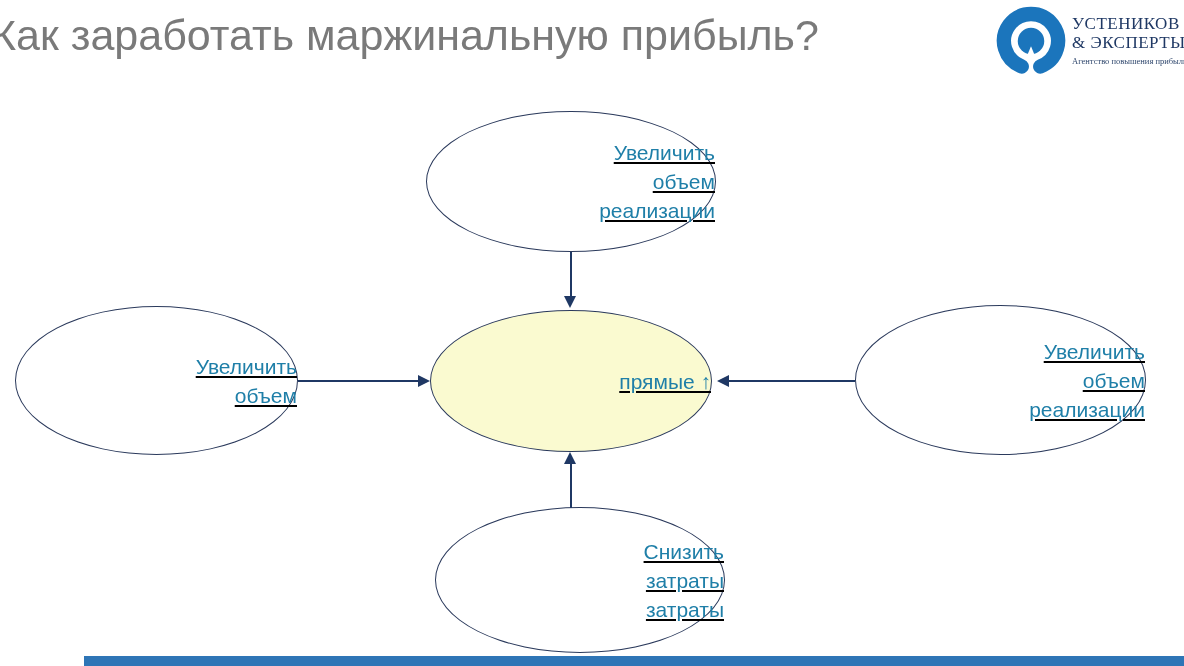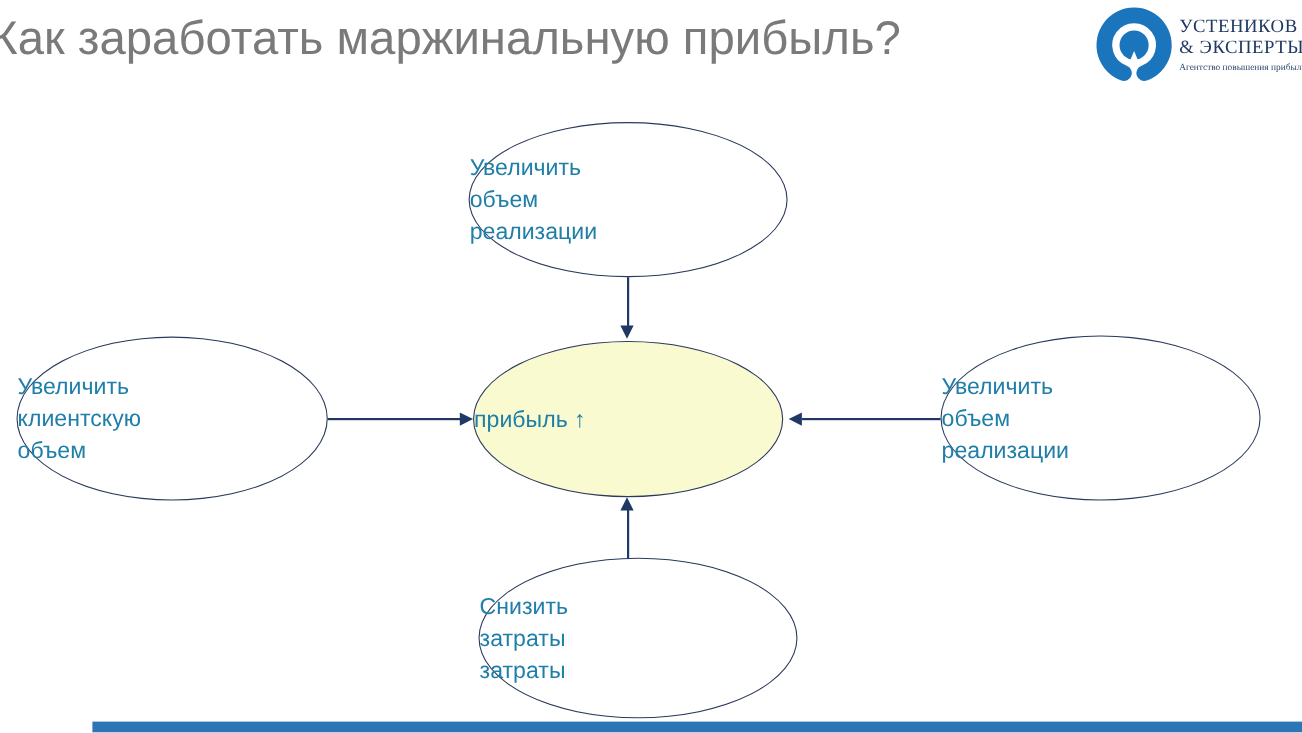--- a/index.html
+++ b/index.html
@@ -23,21 +23,21 @@
   }
   .logo-tagline {
     font-family:"Liberation Serif", serif; color:#30486e; font-size:8.5px;
     margin-top:4px; white-space:nowrap;
   }
 
   
   .node {
     position:absolute; border:1.5px solid #2b3a5c; border-radius:50%;
     background:#ffffff; display:flex; flex-direction:column;
-    align-items:flex-start; justify-content:center; text-align:center;
+    align-items:flex-end; justify-content:center; text-align:center;text-decoration:underline;
   }
   .node span { display:block; font-size:21px; line-height:29px; color:#1f7fa8; }
   .node-top    { left:426px; top:111px; width:290px; height:141px; }
   .node-left   { left:15px;  top:306px; width:283px; height:149px; }
   .node-right  { left:855px; top:305px; width:291px; height:150px; }
   .node-bottom { left:435px; top:507px; width:290px; height:146px; }
   .node-center { left:430px; top:310px; width:282px; height:142px; background:#fafad0; }
 
   
   .arrow-line { position:absolute; background:#1f3864; }
@@ -73,38 +73,37 @@
   </div>
 
   <div class="node node-top">
     <span>Увеличить</span>
     <span>объем</span>
     <span>реализации</span>
   </div>
 
   <div class="node node-left">
     <span>Увеличить</span>
-    <span>клиентскую</span>
     <span>объем</span>
   </div>
 
   <div class="node node-right">
     <span>Увеличить</span>
     <span>объем</span>
     <span>реализации</span>
   </div>
 
   <div class="node node-bottom">
     <span>Снизить</span>
     <span>затраты</span>
     <span>затраты</span>
   </div>
 
   <div class="node node-center">
-    <span>прибыль ↑</span>
+    <span>прямые ↑</span>
   </div>
 
   <div class="arrow-line v-line" style="left:570px; top:252px; height:45px;"></div>
   <div class="arrow-head head-down" style="left:564px; top:296px;"></div>
 
   <div class="arrow-line v-line" style="left:570px; top:463px; height:45px;"></div>
   <div class="arrow-head head-up" style="left:564px; top:452px;"></div>
 
   <div class="arrow-line h-line" style="left:298px; top:380px; width:121px;"></div>
   <div class="arrow-head head-right" style="left:418px; top:375px;"></div>

